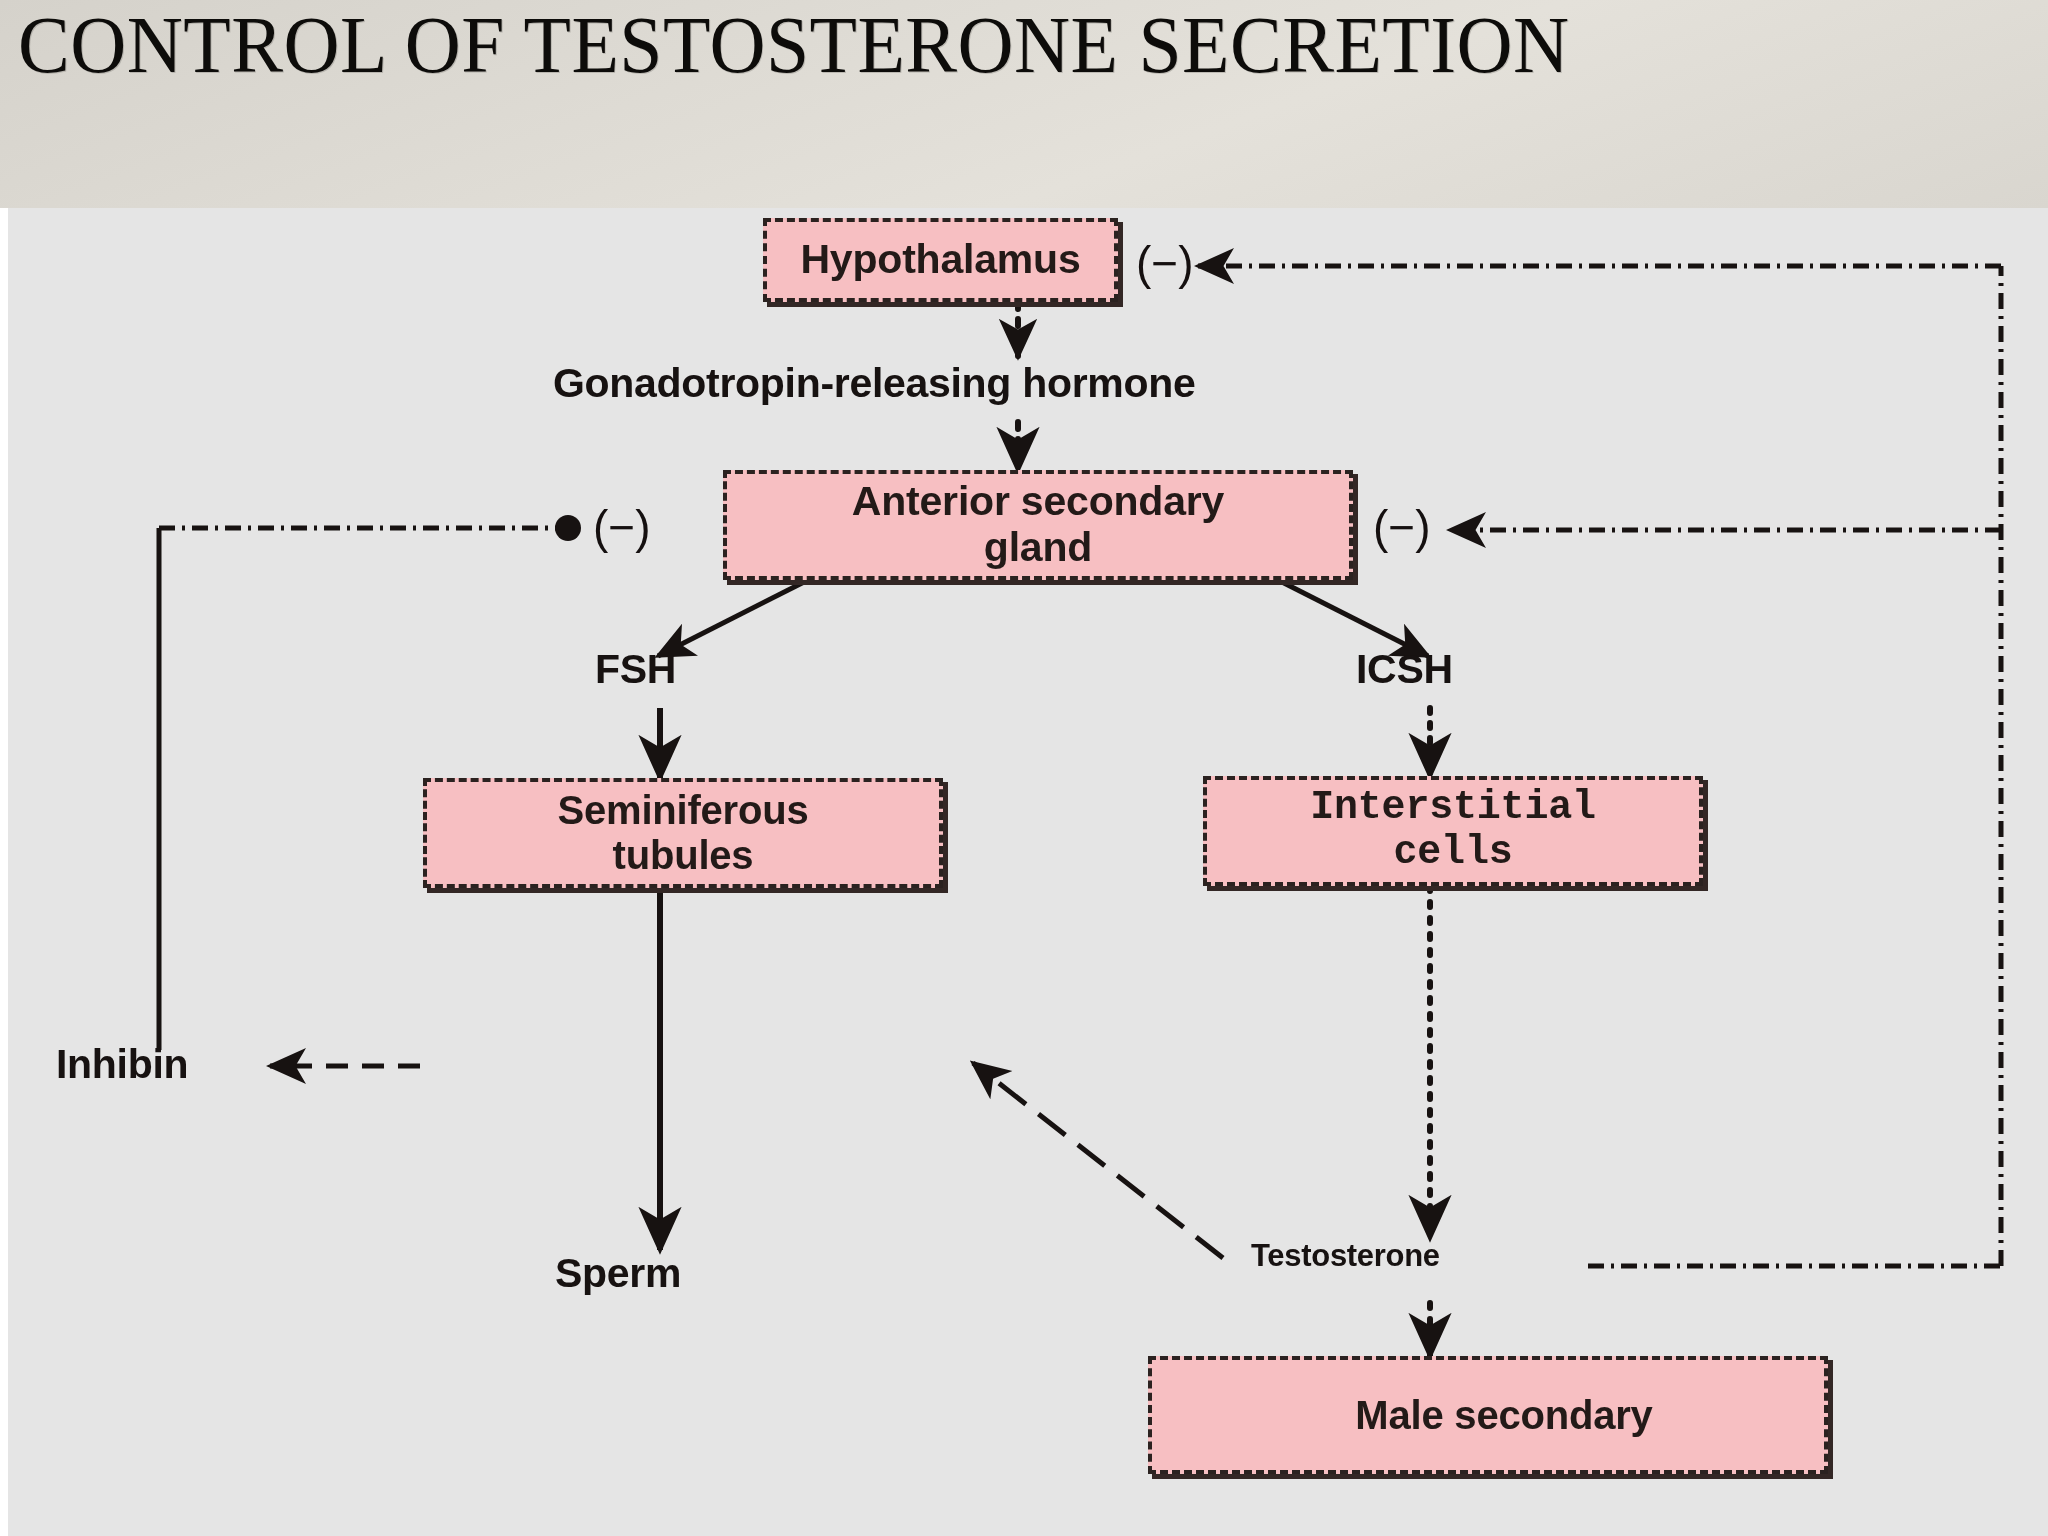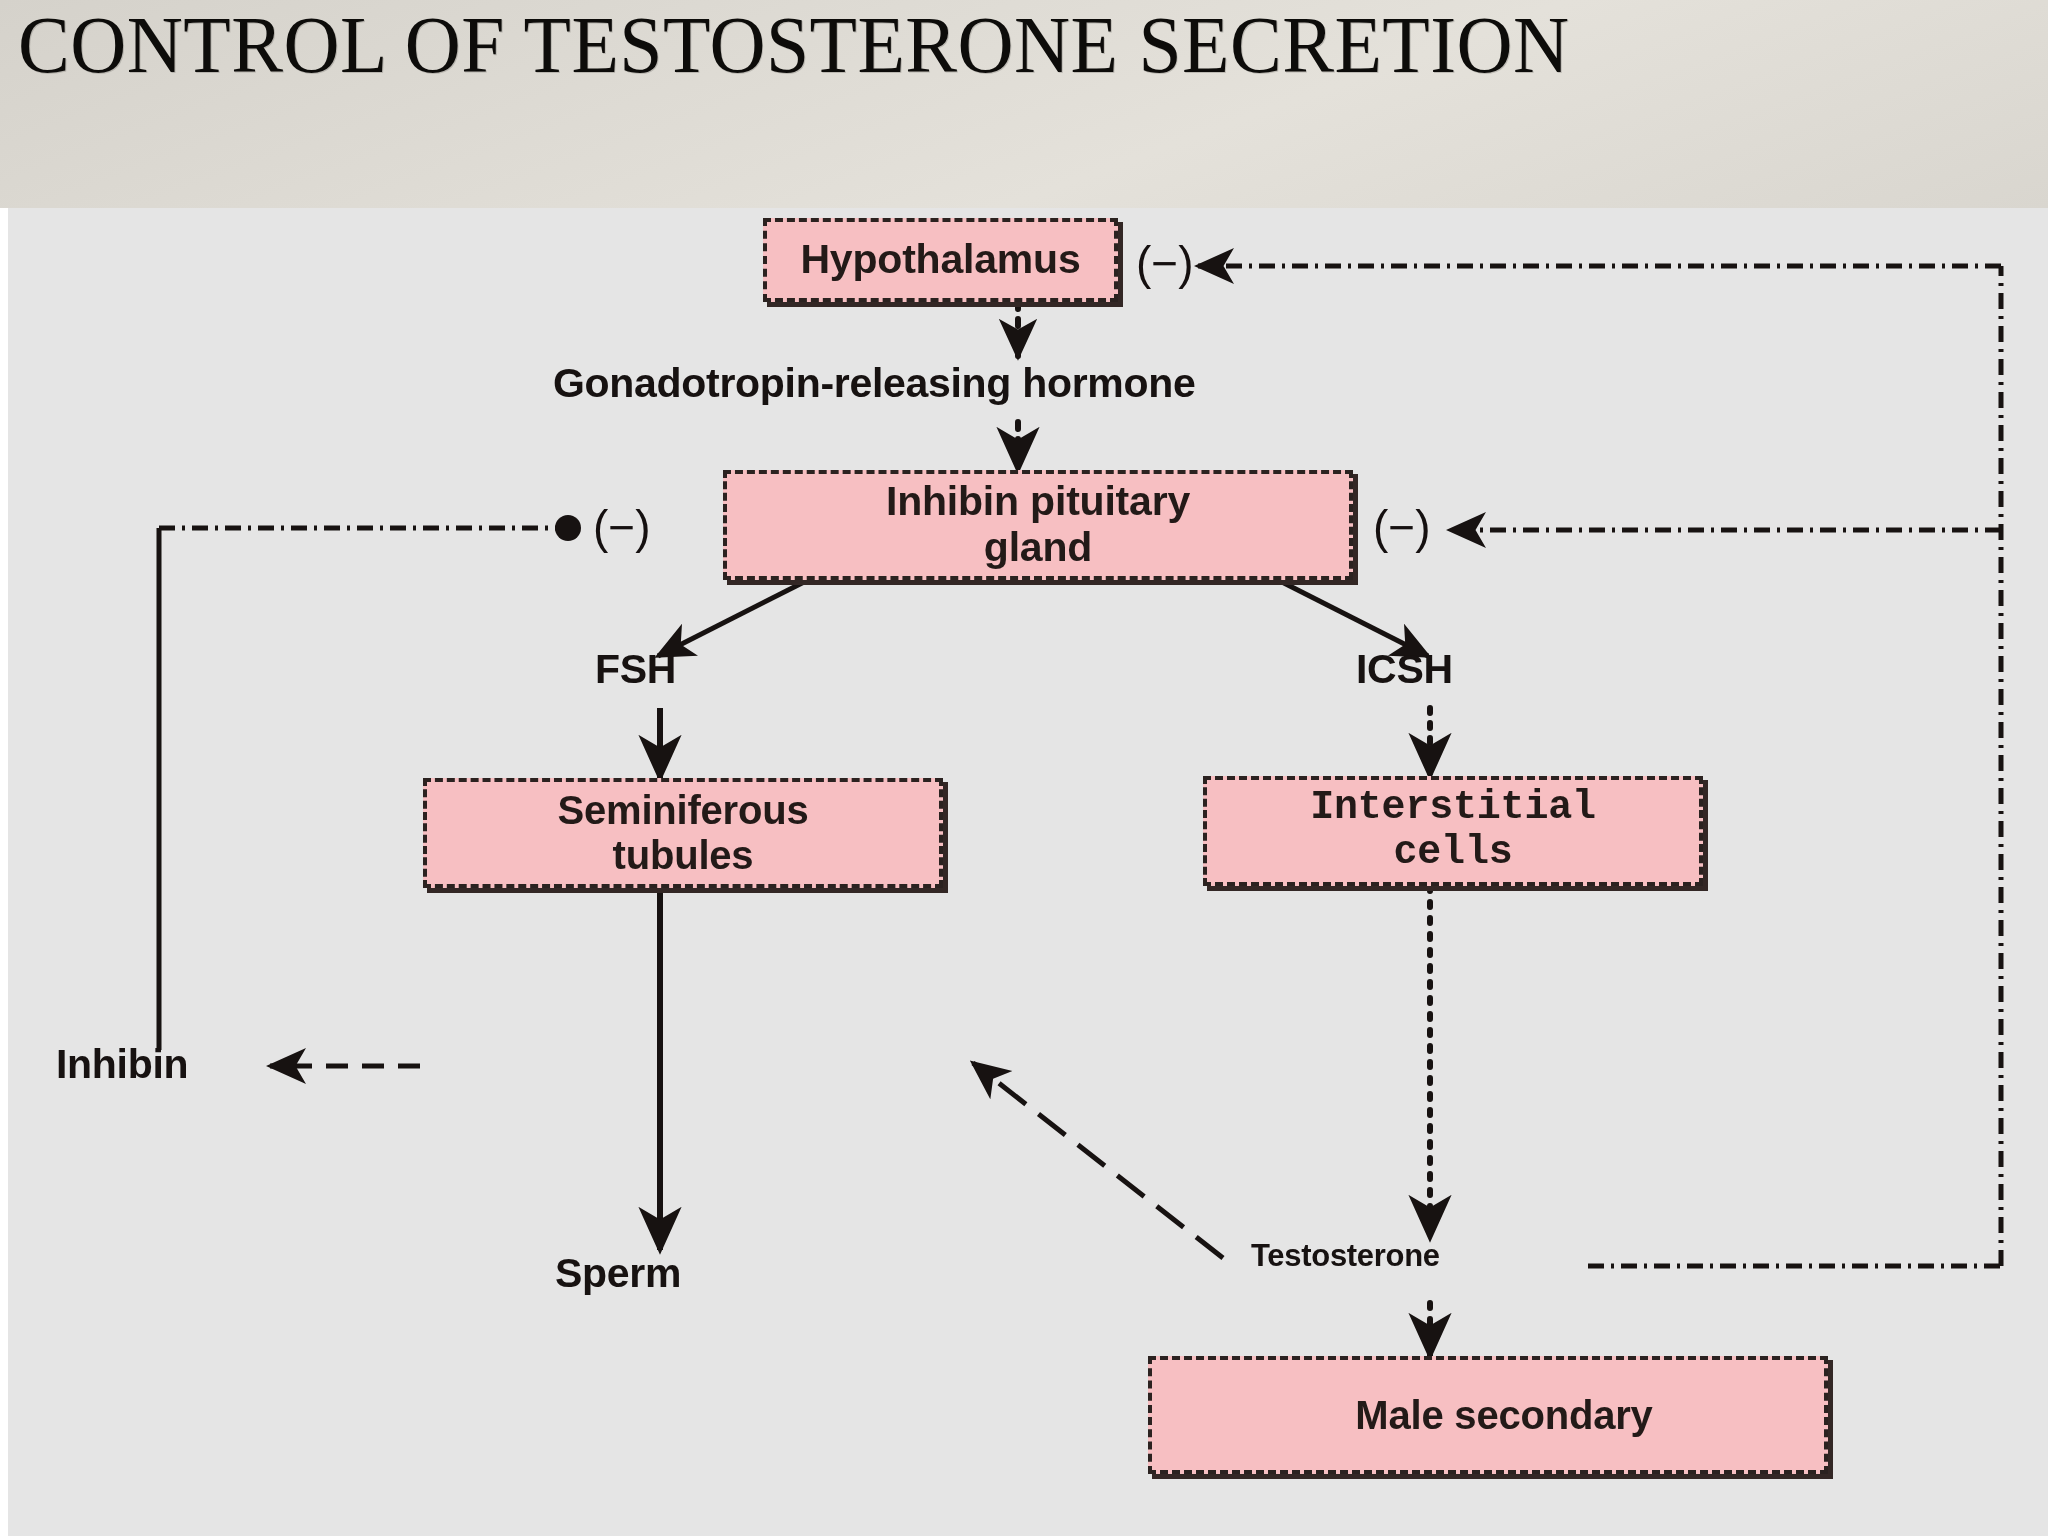--- a/index.html
+++ b/index.html
@@ -192,21 +192,21 @@
 
     <div class="node" style="left:755px; top:10px; width:355px; height:84px; font-size:41px;">
       <span class="shadow-r"></span>
       <span class="shadow-b"></span>
       <span>Hypothalamus</span>
     </div>
 
     <div class="node" style="left:715px; top:262px; width:630px; height:110px; font-size:41px; flex-direction:column;">
       <span class="shadow-r"></span>
       <span class="shadow-b"></span>
-      <span>Inhibin pituitary</span>
+      <span>Anterior secondary</span>
       <span>gland</span>
     </div>
 
     <div class="node" style="left:415px; top:570px; width:520px; height:110px; font-size:40px; flex-direction:column;">
       <span class="shadow-r"></span>
       <span class="shadow-b"></span>
       <span>Seminiferous</span>
       <span>tubules</span>
     </div>
 

